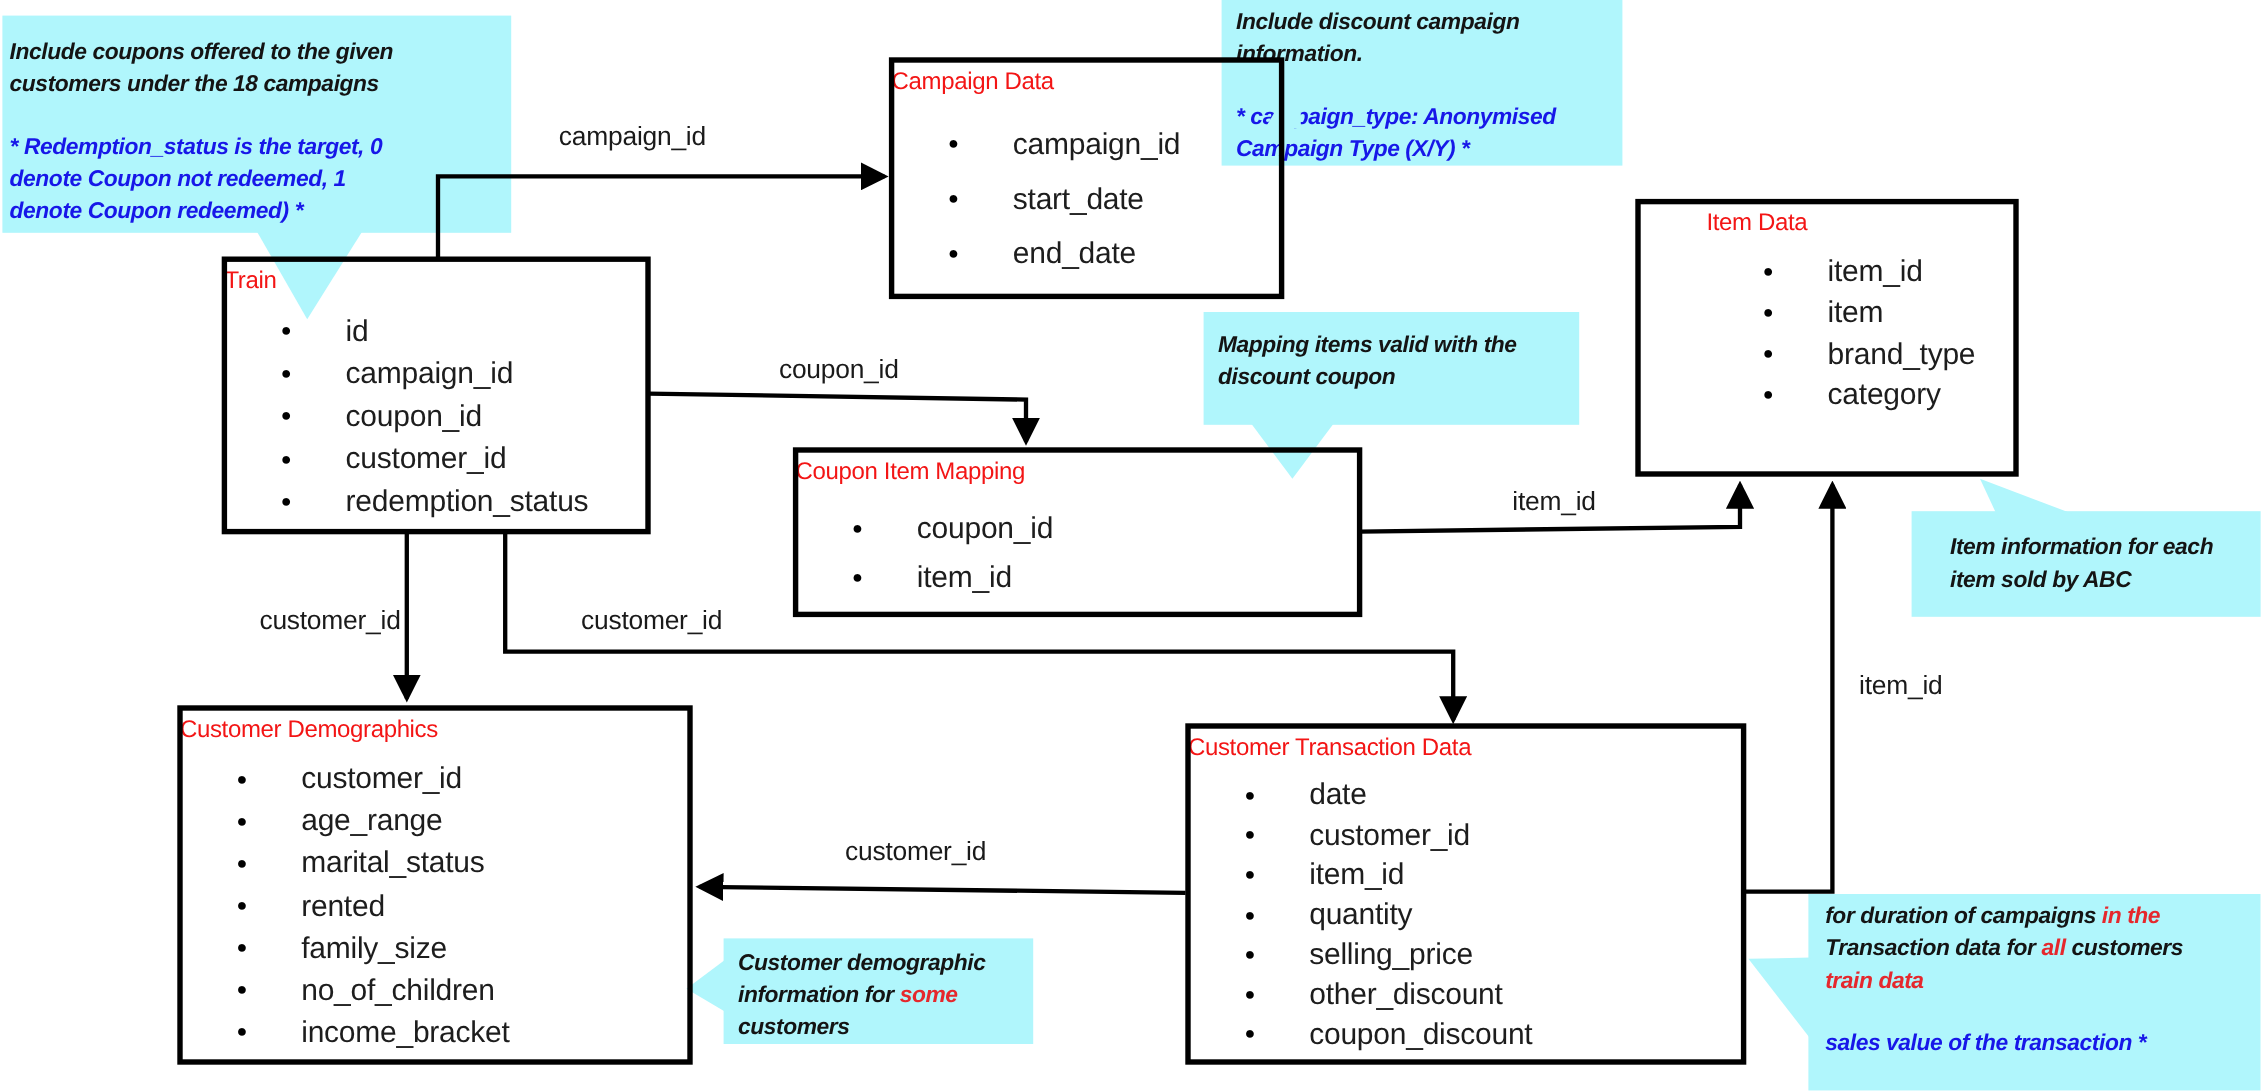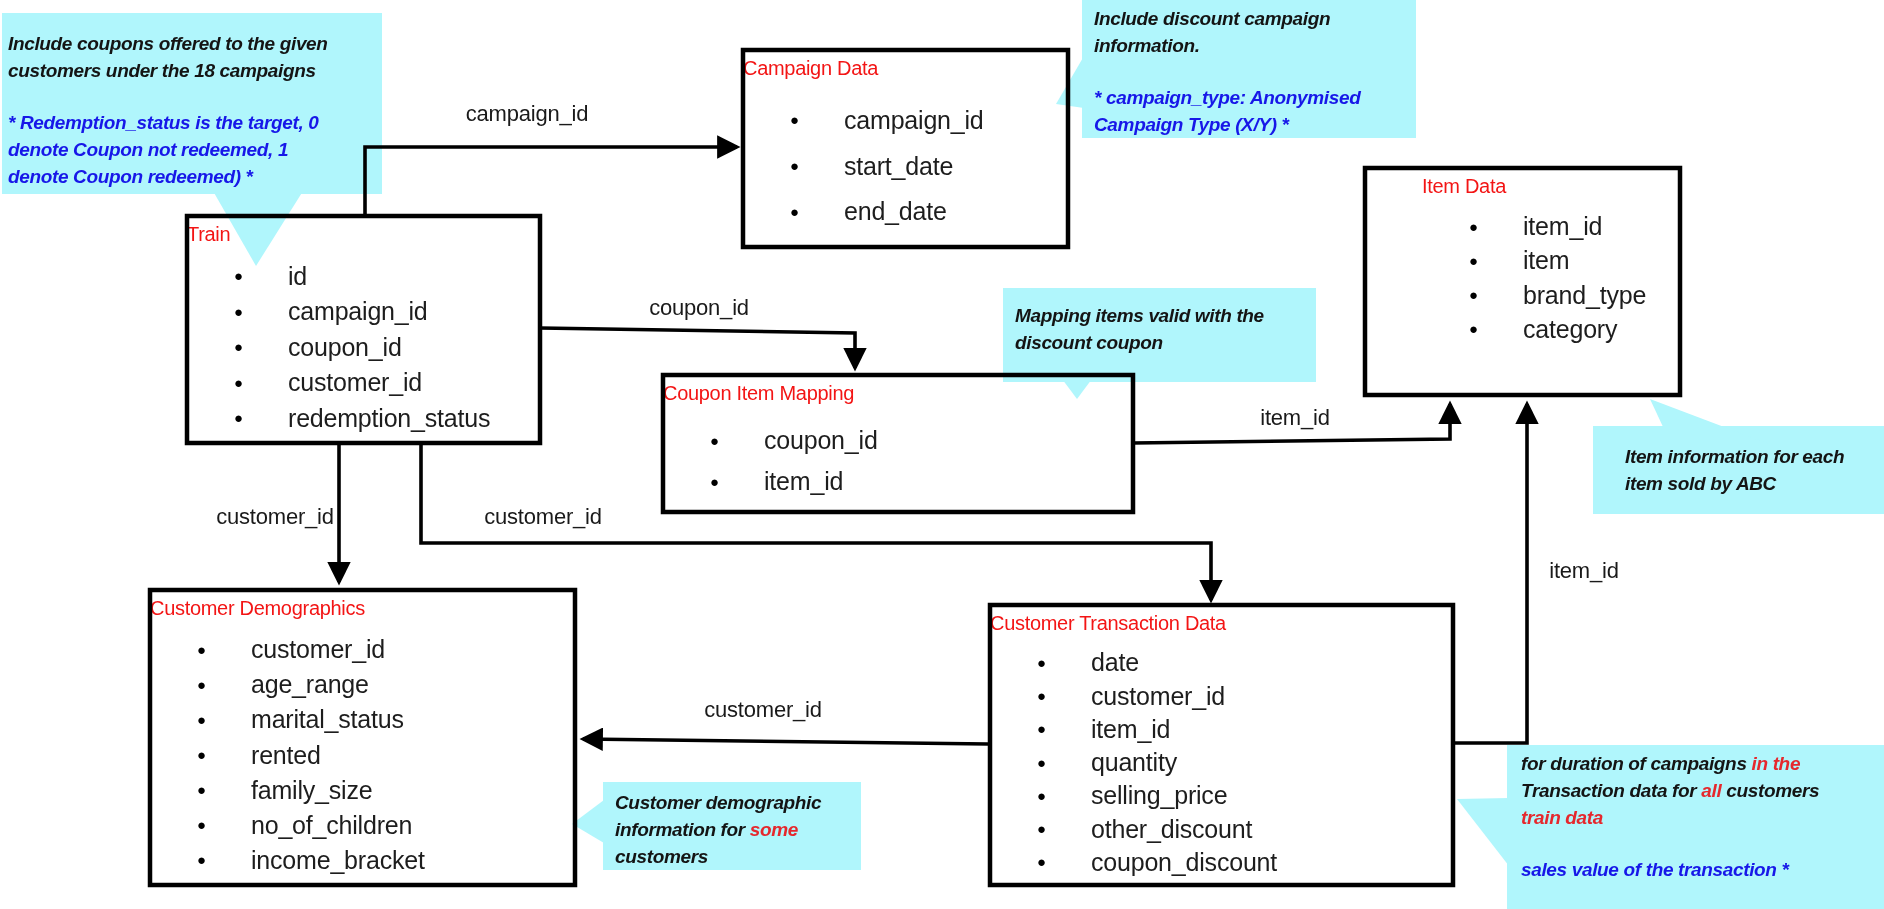--- a/index.html
+++ b/index.html
@@ -15,21 +15,21 @@
   
   .note{position:absolute;background:#b0f6fc;z-index:2;box-sizing:border-box;
         font-weight:700;font-style:italic;font-size:19px;line-height:27px;letter-spacing:-0.35px;}
   .note .para + .para{margin-top:25px;}
   .note .ln{white-space:nowrap;}
   .sg-black{color:#141414;}
   .sg-blue{color:#1717e8;}
   .sg-red{color:#e5282d;}
   .n0{padding:17px 6px 0 6px;}
   .n1{padding:5px 6px 0 12px;}
-  .n2{padding:14px 6px 0 12px;margin-top:28px;}
+  .n2{padding:14px 6px 0 12px;}
   .n3{padding:17px 6px 0 14px;}
   .n4{padding:7px 6px 0 12px;}
   .n5{padding:5px 6px 0 14px;}
 
   
   .edge-label{position:absolute;transform:translate(-50%,-50%);font-size:22px;color:#1a1a1a;
               white-space:nowrap;z-index:2;letter-spacing:-0.2px;}
 
   
   #overlay{position:absolute;left:0;top:0;width:1884px;height:909px;z-index:3;pointer-events:none;}
@@ -92,32 +92,32 @@
           <div class="field">customer_id</div>
           <div class="field">item_id</div>
           <div class="field">quantity</div>
           <div class="field">selling_price</div>
           <div class="field">other_discount</div>
           <div class="field">coupon_discount</div>
         </div>
       </div>
     </div>
   <div id="notes">
-      <div class="note n0" style="left: 2px; top: 13px; width: 380px; height: 181px;">
+      <div class="note n0" style="left: 2px; top: 13px; width: 424px; height: 181px;">
         <div class="para">
           <div class="ln"><span class="sg-black">Include coupons offered to the given</span></div>
           <div class="ln"><span class="sg-black">customers under the 18 campaigns</span></div>
         </div>
         <div class="para">
           <div class="ln"><span class="sg-blue">* Redemption_status is the target, 0</span></div>
           <div class="ln"><span class="sg-blue">denote Coupon not redeemed, 1</span></div>
           <div class="ln"><span class="sg-blue">denote Coupon redeemed) *</span></div>
         </div>
       </div>
-      <div class="note n1" style="left: 1082px; top: 0px; width: 334px; height: 138px;">
+      <div class="note n1" style="left: 1018px; top: 0px; width: 334px; height: 138px;">
         <div class="para">
           <div class="ln"><span class="sg-black">Include discount campaign</span></div>
           <div class="ln"><span class="sg-black">information.</span></div>
         </div>
         <div class="para">
           <div class="ln"><span class="sg-blue">* campaign_type:  Anonymised</span></div>
           <div class="ln"><span class="sg-blue">Campaign Type (X/Y) *</span></div>
         </div>
       </div>
       <div class="note n2" style="left: 1003px; top: 260px; width: 313px; height: 94px;">

